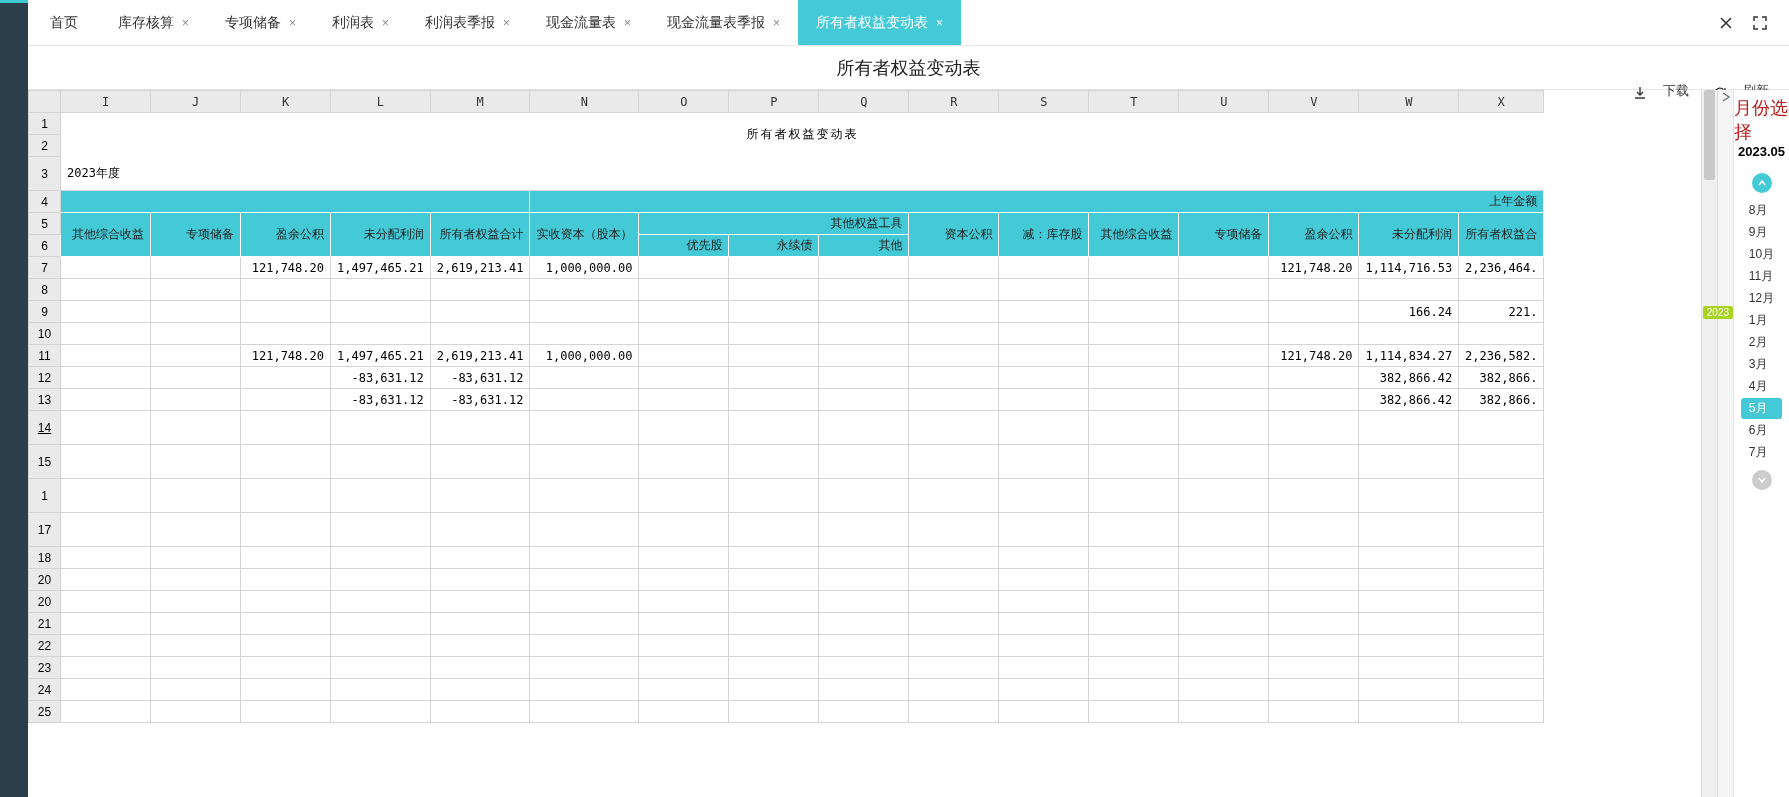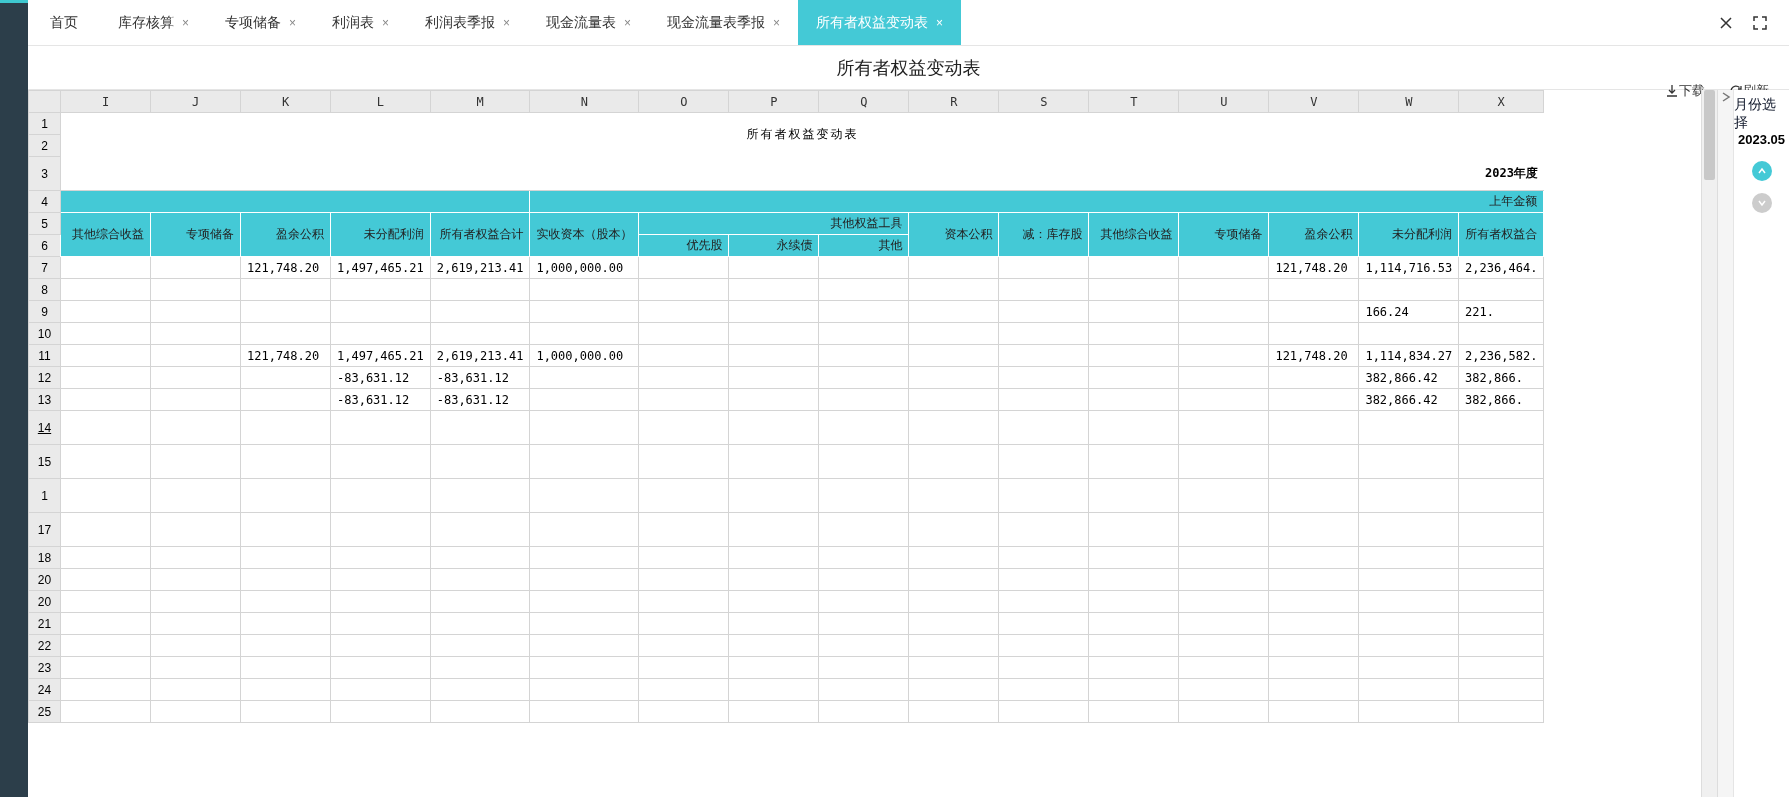--- a/index.html
+++ b/index.html
@@ -92,22 +92,22 @@
     .toolbar .right {
       margin-left: auto;
       display: flex;
       gap: 24px;
       font-size: 13px;
       color: #333;
     }
     .toolbar .right .action {
       cursor: pointer;
       display: flex;
-      align-items: center;
-      gap: 0;
+      align-items: flex-end;
+      gap: 16px;
       margin-top: 47px;
     }
     
     .sheet-wrap {
       flex: 1;
       position: relative;
       display: flex;
       min-height: 0;
     }
     .sheet {
@@ -138,37 +138,36 @@
       color: #333;
       text-align: center;
     }
     table.grid th.corner { background: #eaeaea; width: 32px; }
     table.grid td.rownum {
       background: #eaeaea;
       text-align: center;
       width: 32px;
       font-family: "Microsoft YaHei", Arial;
     }
-    .cell-right { }
+    .cell-right { text-align: right; }
     .cell-center { text-align: right; }
     .header-teal {
       background: #44c9d6 !important;
       color: #222;
       border-color: #fff !important;
     }
     .big-title {
       font-size: 26px;
       text-align: center;
       font-family: "SimSun", serif;
       letter-spacing: 2px;
     }
     .sub-title {
-      text-align: right;
+      text-align: left;
       font-size: 13px;
-      font-weight: bold;
     }
     
     .vscroll { width: 16px; background: #f0f0f0; border-left: 1px solid #ddd; position: relative; }
     .vscroll .thumb { position:absolute; top:0; left:2px; right:2px; height:90px; background:#c8c8c8; border-radius:2px;}
     .sheet-nav {
       width: 16px;
       background: #f5f5f5;
       border-left: 1px solid #ddd;
       display: flex;
       align-items: flex-start;
@@ -182,21 +181,21 @@
       width: 56px;
       border-left: 1px solid #e5e5e5;
       display: flex;
       flex-direction: column;
       align-items: center;
       padding-top: 6px;
       font-size: 12px;
       background: #fff;
       flex-shrink: 0;
     }
-    .month-panel .label { font-size: 14px; color: #0f172a; }
+    .month-panel .label { font-size: 18px; color: #b91c1c; }
     .month-panel .current { font-weight: bold; margin-bottom: 8px; font-size: 13px;}
     .month-panel .nav-arrow {
       width: 20px; height: 20px; border-radius: 50%;
       background: #44c9d6; color:#fff;
       display:flex; align-items:center; justify-content:center;
       margin: 6px 0; cursor:pointer; font-size:11px;
     }
     .month-panel .nav-arrow.down { background:#ccc; }
     .month-panel .month {
       padding: 2px 8px;
@@ -762,20 +761,37 @@
     </div>
 
     <div class="month-panel">
       <div class="label">月份选择</div>
       <div class="current">2023.05</div>
       <div class="nav-arrow">
         <svg width="10" height="10" viewBox="0 0 10 10">
             <path d="M2 7 L5 3 L8 7" stroke="#fff" stroke-width="1.5" fill="none"></path>
           </svg>
       </div>
+      <div id="month-list">
+          <div class="month">8月</div>
+          <div class="month">9月</div>
+          <div class="month">10月</div>
+          <div class="month">11月</div>
+          <div class="month">12月</div>
+          <div class="year-badge">
+            <span class="badge">2023</span>
+            <div class="month">1月</div>
+          </div>
+          <div class="month">2月</div>
+          <div class="month">3月</div>
+          <div class="month">4月</div>
+          <div class="month active">5月</div>
+          <div class="month">6月</div>
+          <div class="month">7月</div>
+        </div>
       <div class="nav-arrow down">
         <svg width="10" height="10" viewBox="0 0 10 10">
             <path d="M2 3 L5 7 L8 3" stroke="#fff" stroke-width="1.5" fill="none"></path>
           </svg>
       </div>
     </div>
   </div>
 </div>
 
 </body></html>

